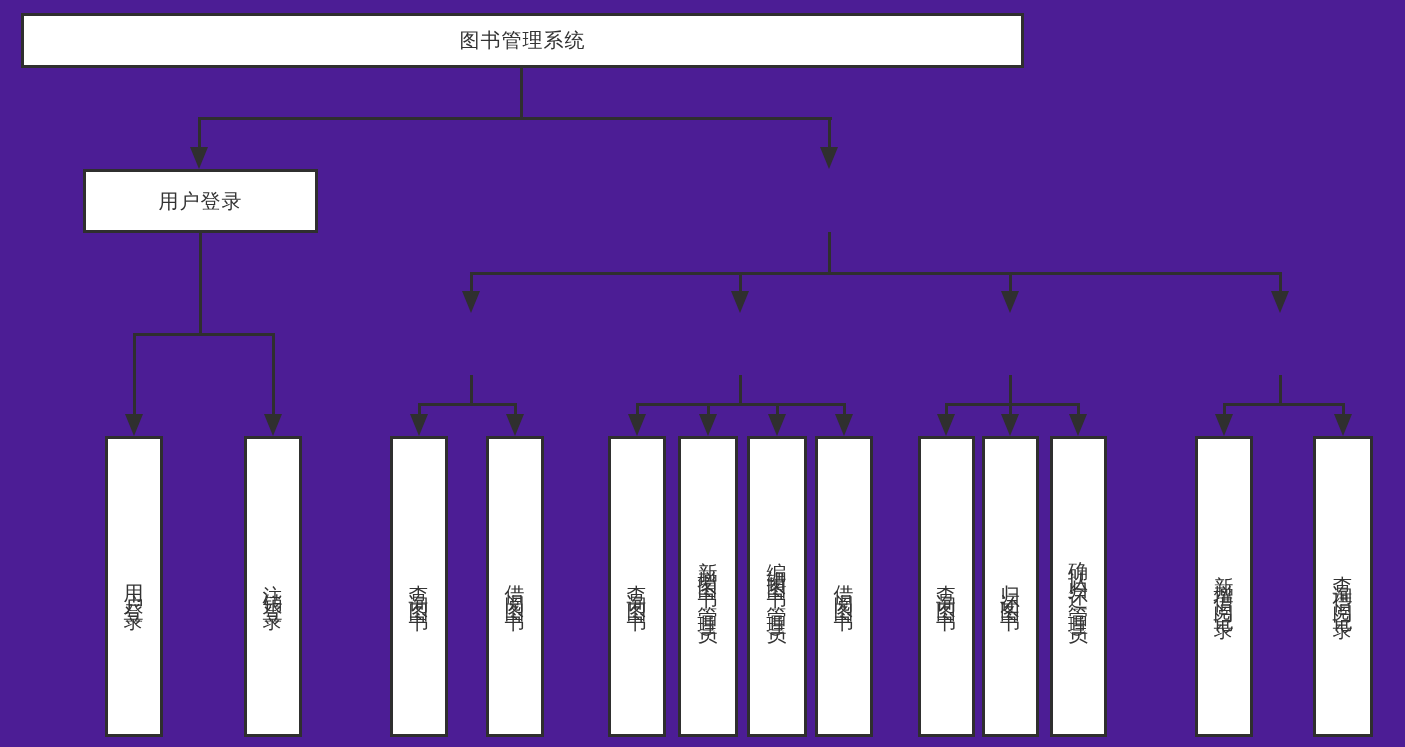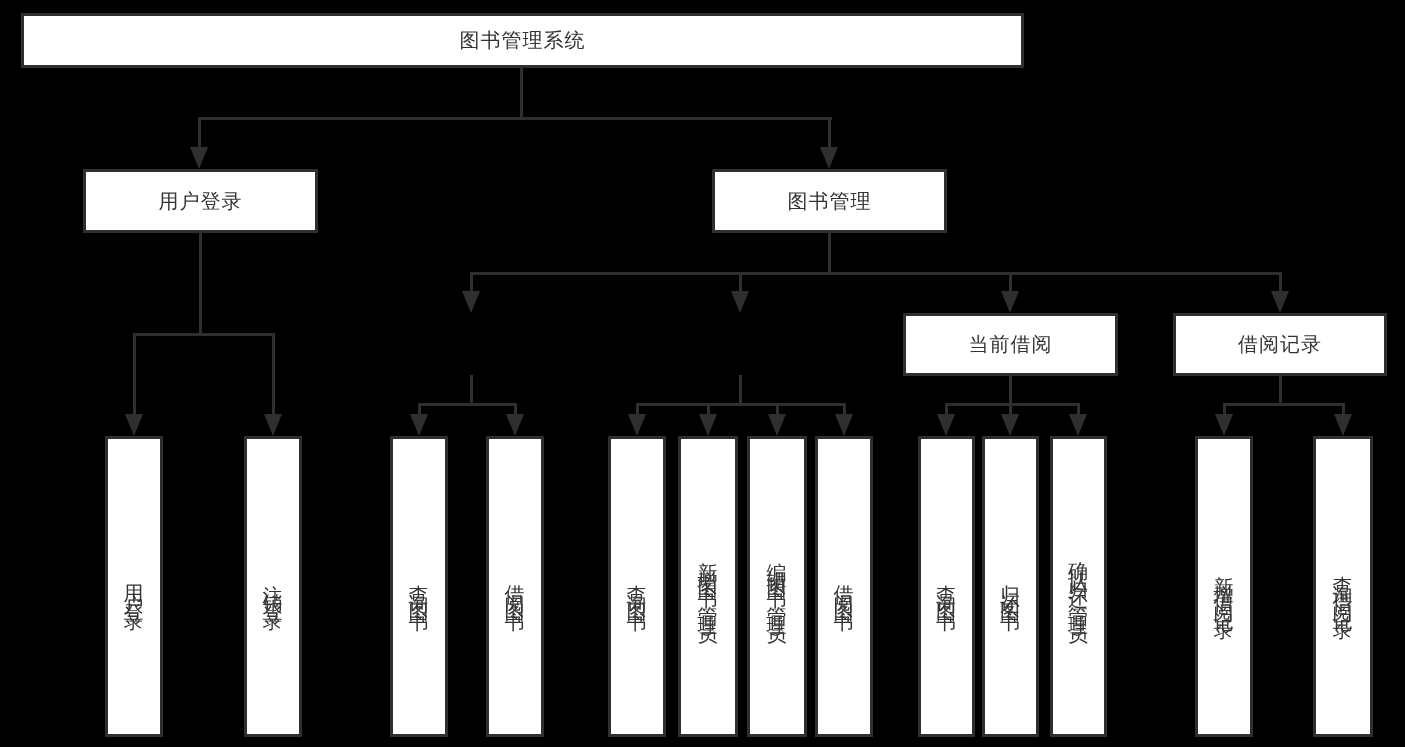--- a/index.html
+++ b/index.html
@@ -1,17 +1,17 @@
 <!DOCTYPE html>
 <html><head>
 <meta charset="utf-8">
 <style>
   html,body{margin:0;padding:0;background:#ffffff;}
   .canvas{
-    position:relative;width:1405px;height:747px;background:#000000;overflow:hidden;
+    position:relative;width:1405px;height:747px;background:#4c1d95;overflow:hidden;
     font-family:"Liberation Sans","DejaVu Sans",sans-serif;color:#333333;
   }
   .box{
     position:absolute;background:#ffffff;border:3px solid #2f2f2f;box-sizing:border-box;
     display:flex;align-items:center;justify-content:center;z-index:2;
   }
   .h-label{font-size:20px;letter-spacing:1px;color:#333333;white-space:nowrap;}
   .v-label{
     writing-mode:vertical-rl;text-orientation:mixed;
     font-size:20px;letter-spacing:9px;color:#333333;line-height:1;
@@ -40,48 +40,39 @@
   <div class="vl" style="left:520px;top:67px;height:51px"></div>
   <div class="hl" style="left:198px;top:117px;width:634px"></div>
   <div class="vl" style="left:198px;top:117px;height:34px"></div>
   <div class="arr" style="left:190px;top:147px"></div>
   <div class="vl" style="left:828px;top:117px;height:34px"></div>
   <div class="arr" style="left:820px;top:147px"></div>
 
   <div class="box" style="left:83px;top:169px;width:235px;height:64px">
     <span class="h-label">用户登录</span>
   </div>
-  <div class="box" style="left:712px;top:169px;width:235px;height:64px">
-    <span class="h-label">图书管理</span>
-  </div>
 
   <div class="vl" style="left:199px;top:232px;height:104px"></div>
   <div class="hl" style="left:133px;top:333px;width:141px"></div>
   <div class="vl" style="left:133px;top:333px;height:84px"></div>
   <div class="arr" style="left:125px;top:414px"></div>
   <div class="vl" style="left:272px;top:333px;height:84px"></div>
   <div class="arr" style="left:264px;top:414px"></div>
 
   <div class="vl" style="left:828px;top:232px;height:43px"></div>
   <div class="hl" style="left:470px;top:272px;width:811px"></div>
   <div class="vl" style="left:470px;top:272px;height:23px"></div>
   <div class="arr" style="left:462px;top:291px"></div>
   <div class="vl" style="left:739px;top:272px;height:23px"></div>
   <div class="arr" style="left:731px;top:291px"></div>
   <div class="vl" style="left:1009px;top:272px;height:23px"></div>
   <div class="arr" style="left:1001px;top:291px"></div>
   <div class="vl" style="left:1279px;top:272px;height:23px"></div>
   <div class="arr" style="left:1271px;top:291px"></div>
 
-  <div class="box" style="left:903px;top:313px;width:215px;height:63px">
-    <span class="h-label">当前借阅</span>
-  </div>
-  <div class="box" style="left:1173px;top:313px;width:214px;height:63px">
-    <span class="h-label">借阅记录</span>
-  </div>
 
   <div class="vl" style="left:470px;top:375px;height:31px"></div>
   <div class="hl" style="left:418px;top:403px;width:99px"></div>
   <div class="vl" style="left:418px;top:403px;height:15px"></div>
   <div class="arr" style="left:410px;top:414px"></div>
   <div class="vl" style="left:514px;top:403px;height:15px"></div>
   <div class="arr" style="left:506px;top:414px"></div>
 
   <div class="vl" style="left:739px;top:375px;height:31px"></div>
   <div class="hl" style="left:636px;top:403px;width:210px"></div>

